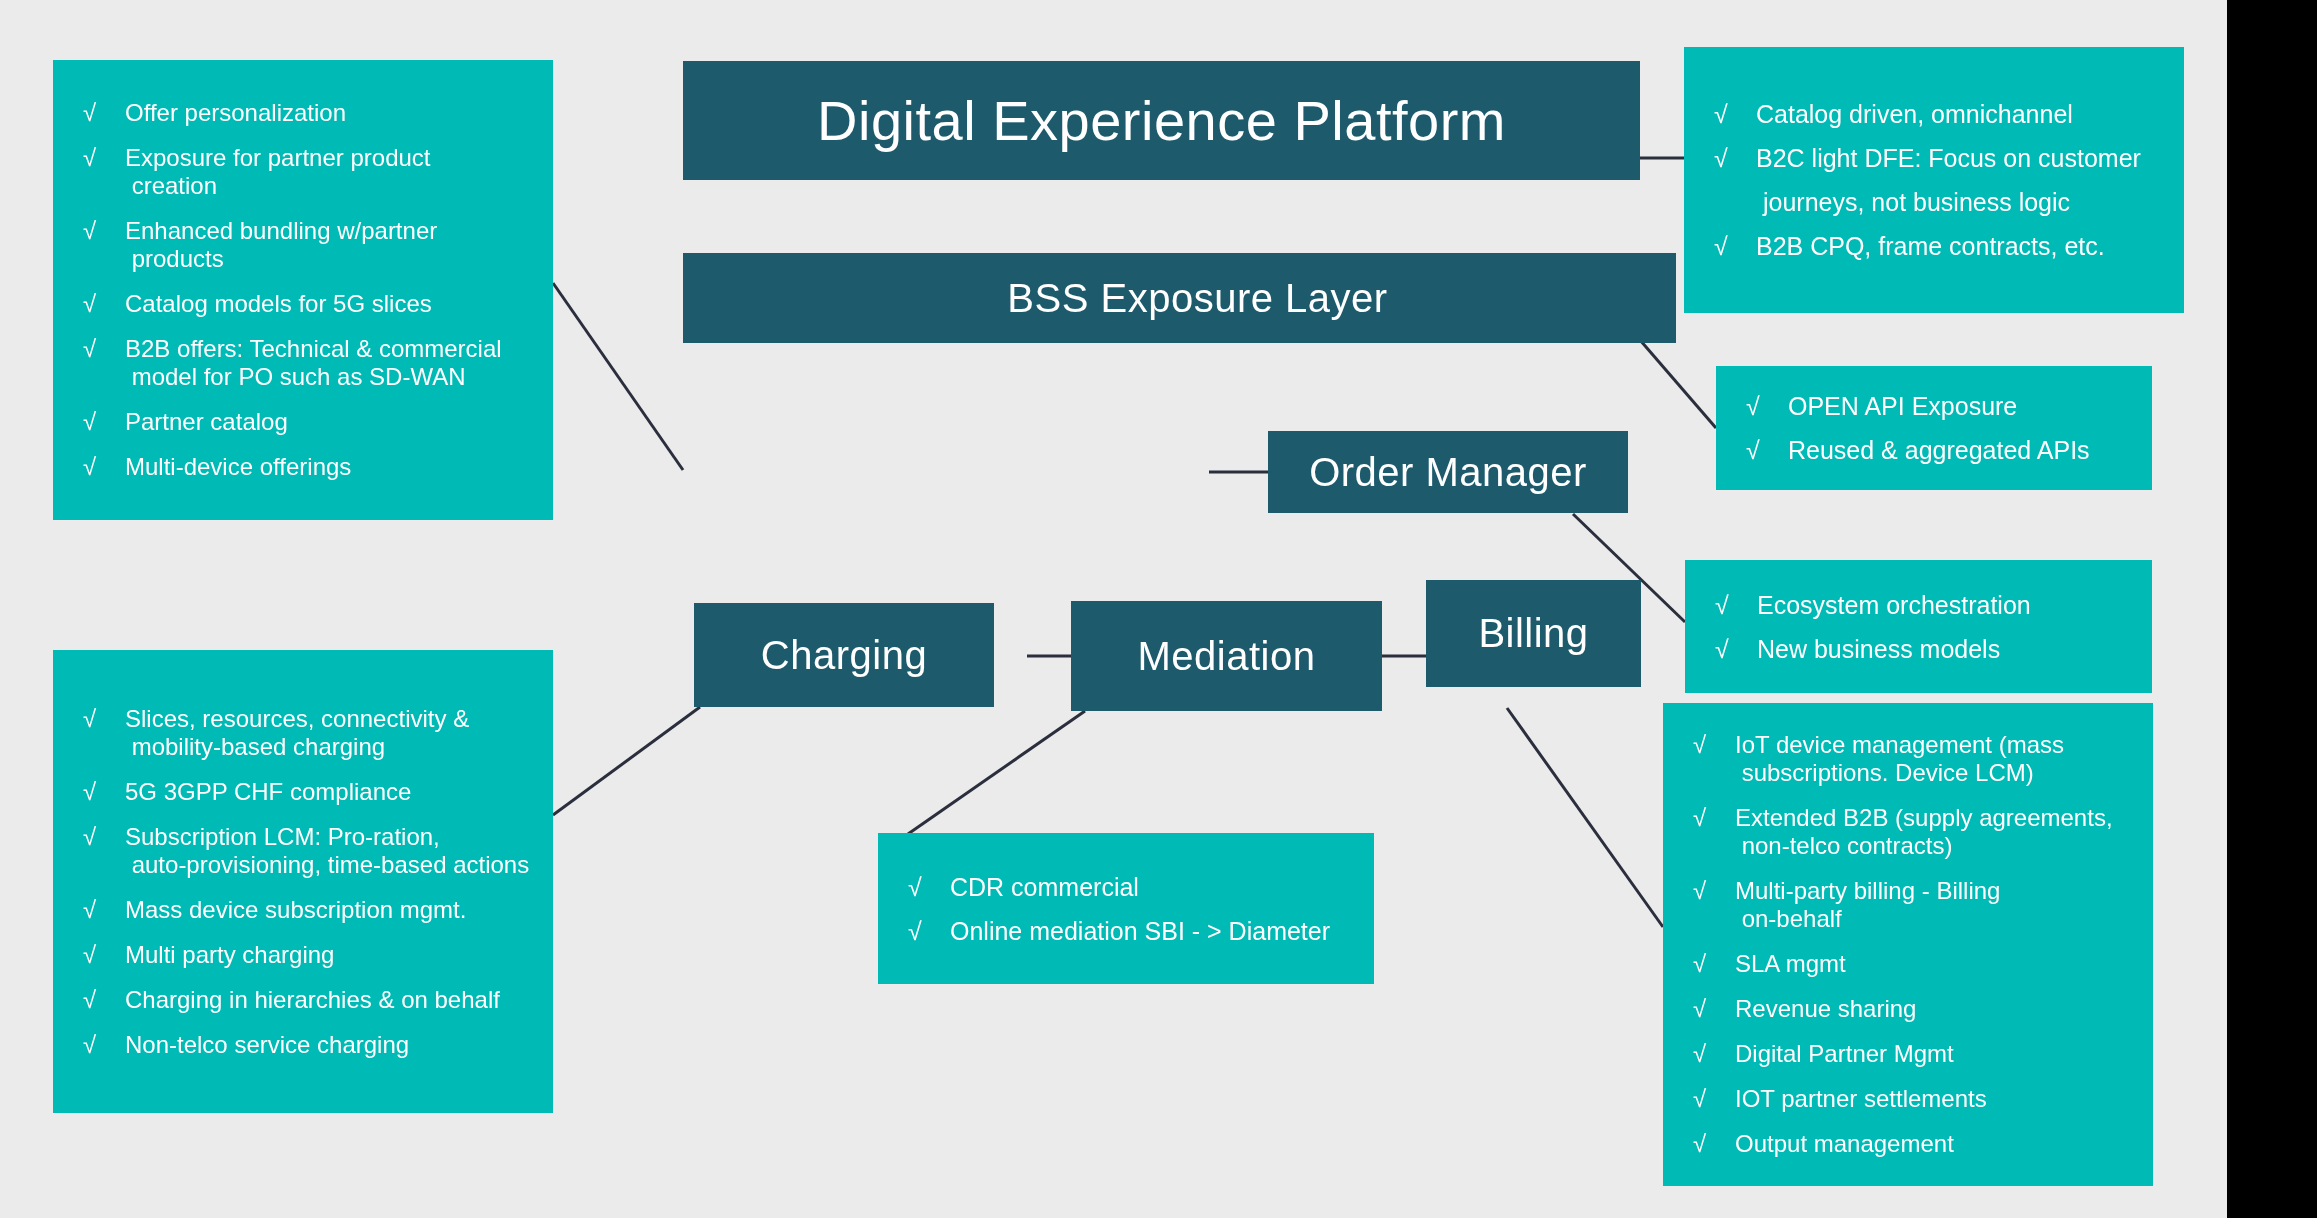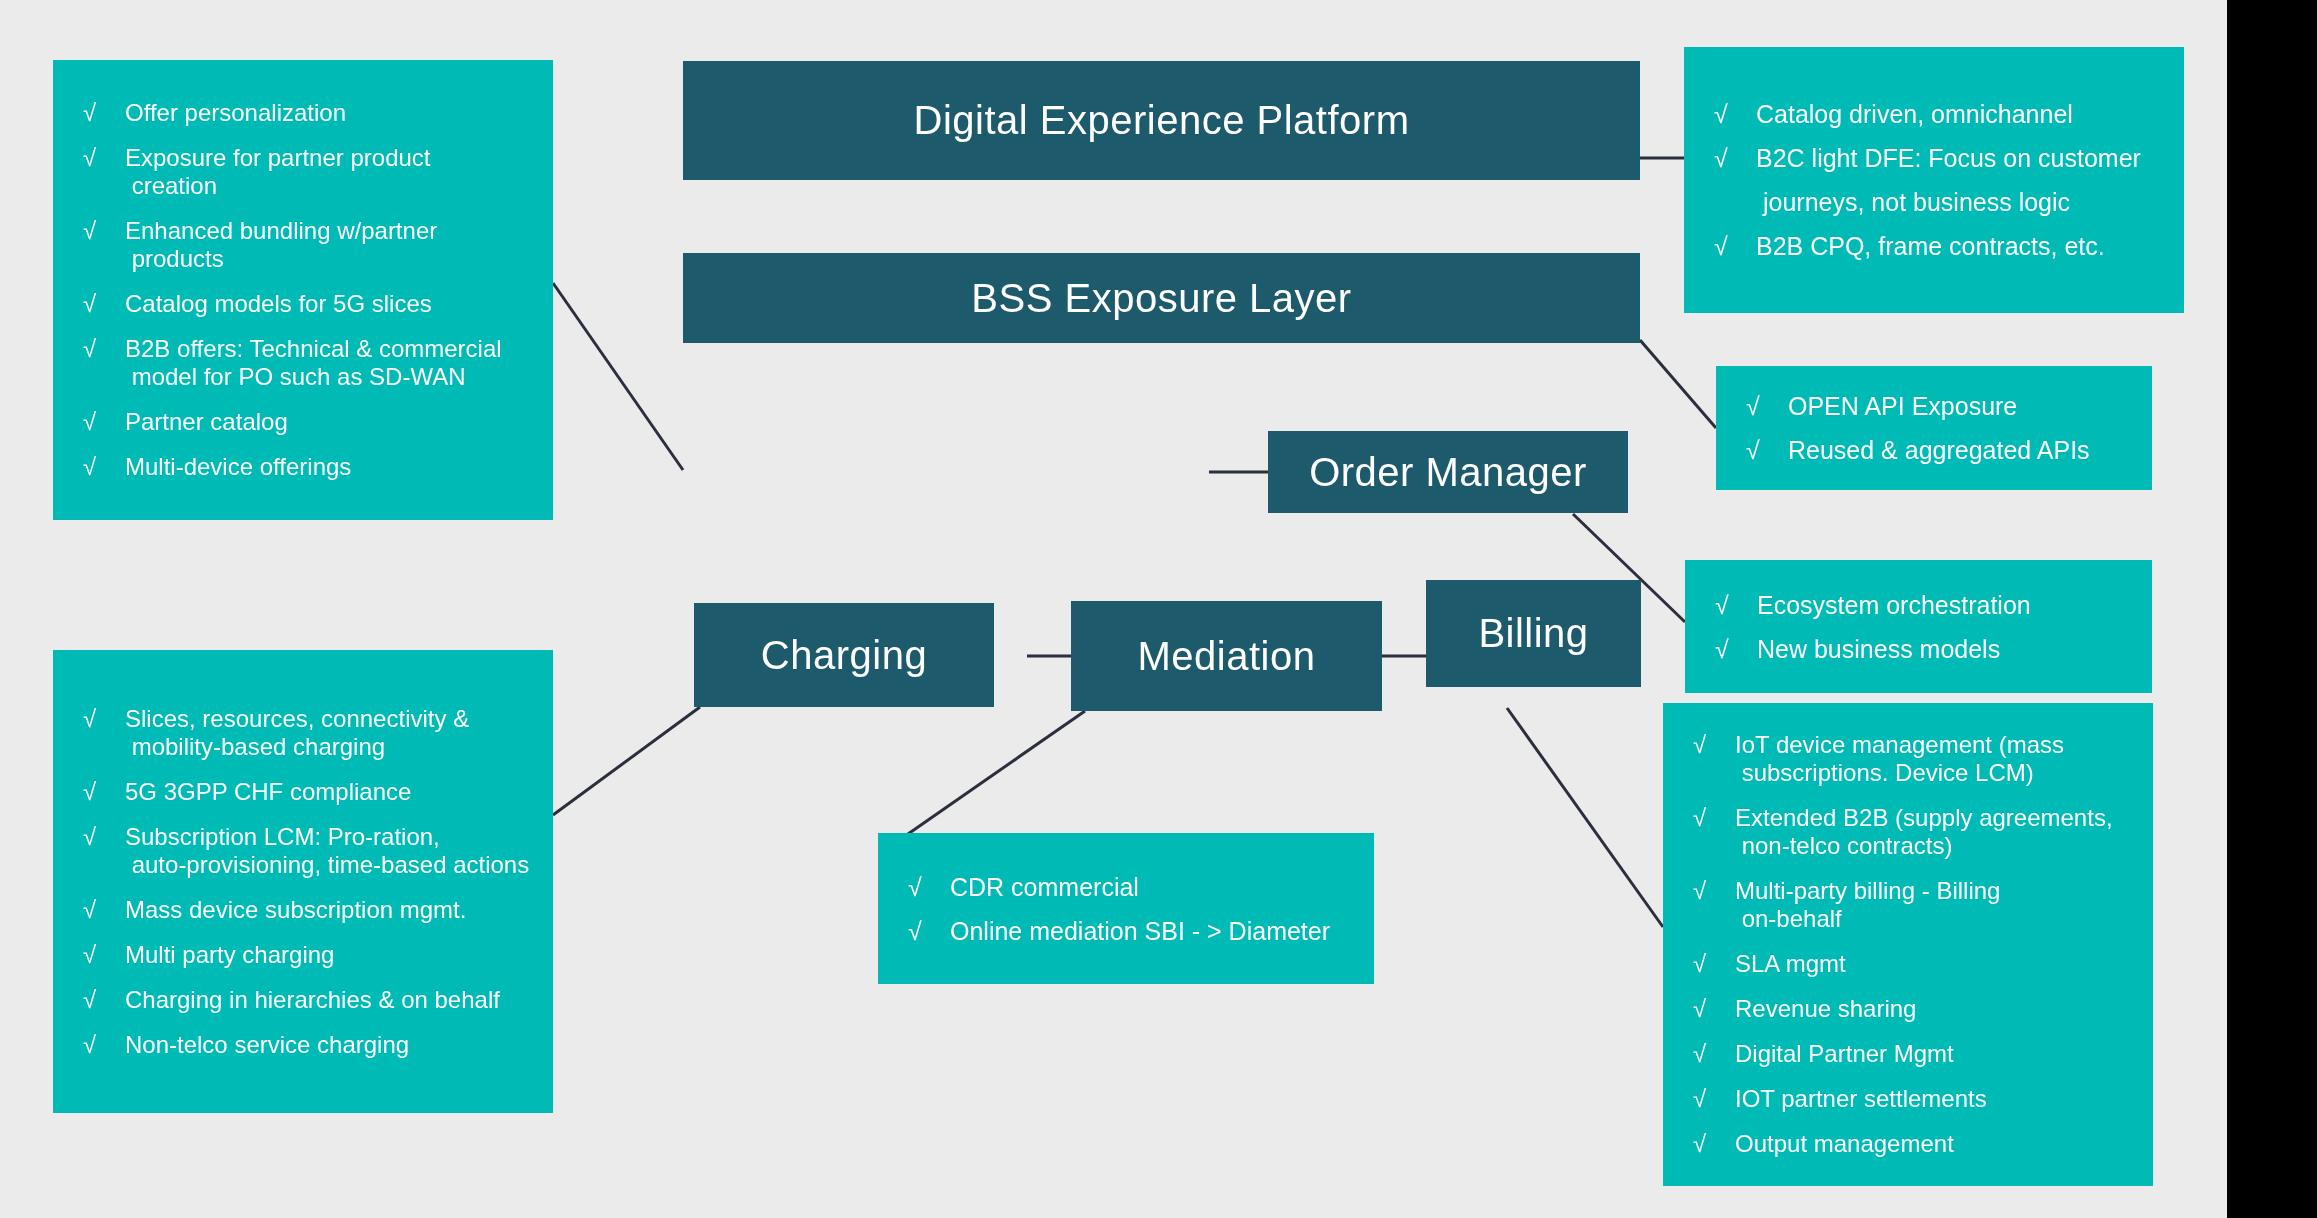--- a/index.html
+++ b/index.html
@@ -34,22 +34,22 @@
     box-sizing: border-box;
     font-weight: 300;
   }
   .item { display: grid; grid-template-columns: 42px 1fr; align-items: start; }
   .item .txt { white-space: pre; }
   .list { font-size: 24px; line-height: 28px; }
   .list .item + .item { margin-top: 17px; }
   .spread { font-size: 25px; line-height: 44px; }
   .spread .item + .item { margin-top: 0; }
 
-  #bx-dep       { left: 683px;  top: 61px;  width: 957px; height: 119px; font-size: 40px; }
-  #bx-bss       { left: 683px;  top: 253px; width: 957px; height: 90px;  font-size: 40px; }
+  #bx-dep       { left: 683px;  top: 61px;  width: 957px; height: 119px; font-size: 56px; }
+  #bx-bss       { left: 683px;  top: 253px; width: 957px; height: 90px;  font-size: 40px; padding-left: 36px; }
   #bx-catalog   { left: 683px;  top: 431px; width: 526px; height: 82px;  font-size: 40px; }
   #bx-order     { left: 1268px; top: 431px; width: 360px; height: 82px;  font-size: 40px; }
   #bx-charging  { left: 694px;  top: 603px; width: 300px; height: 104px; font-size: 40px; }
   #bx-mediation { left: 1071px; top: 601px; width: 311px; height: 110px; font-size: 40px; }
   #bx-billing   { left: 1426px; top: 580px; width: 215px; height: 107px; font-size: 40px; }
 
   #co-topleft     { left: 53px;   top: 60px;  width: 500px; height: 460px; }
   #co-topright    { left: 1684px; top: 47px;  width: 500px; height: 266px; }
   #co-openapi     { left: 1716px; top: 366px; width: 436px; height: 124px; }
   #co-eco         { left: 1685px; top: 560px; width: 467px; height: 133px; }

